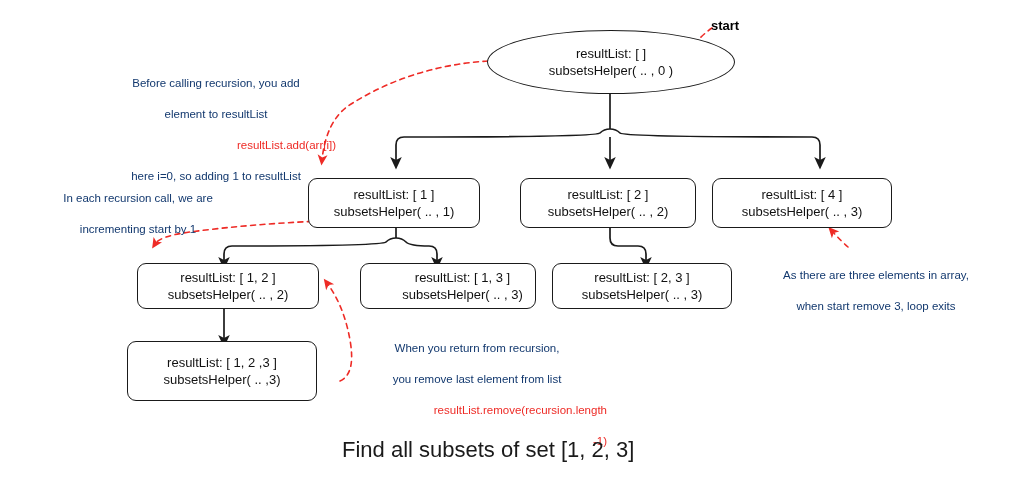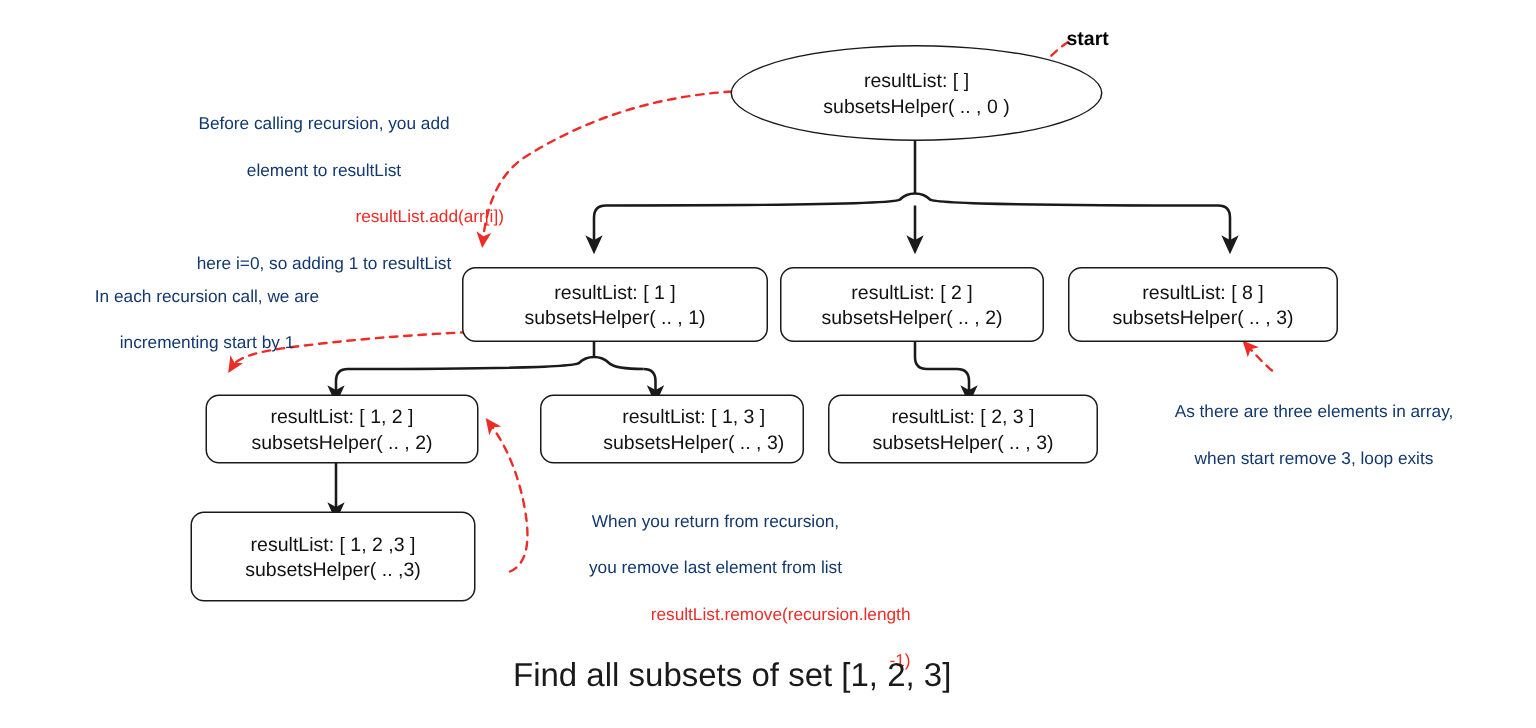--- a/index.html
+++ b/index.html
@@ -132,32 +132,32 @@
       <path d="M340,381 Q356,374 350,340 Q344,306 327,283" marker-end="url(#arrow-red)"></path>
       <path d="M848,247 Q842,242 832,231" marker-end="url(#arrow-red)"></path>
     </g>
   </svg>
 
   <div class="node root" style="left:487px; top:30px; width:248px; height:64px;">
     <span class="ln">resultList: [ ]</span>
     <span class="ln">subsetsHelper( .. , 0 )</span>
   </div>
 
-  <div class="node" style="left:308px; top:178px; width:204px; height:50px;align-items:center;">
+  <div class="node" style="left:308px; top:178px; width:172px; height:50px;align-items:center;">
     <span class="ln">resultList: [ 1 ]</span>
     <span class="ln">subsetsHelper( .. , 1)</span>
   </div>
 
   <div class="node" style="left:520px; top:178px; width:176px; height:50px;">
     <span class="ln">resultList: [ 2 ]</span>
     <span class="ln">subsetsHelper( .. , 2)</span>
   </div>
 
   <div class="node" style="left:712px; top:178px; width:180px; height:50px;">
-    <span class="ln">resultList: [ 8 ]</span>
+    <span class="ln">resultList: [ 4 ]</span>
     <span class="ln">subsetsHelper( .. , 3)</span>
   </div>
 
   <div class="node" style="left:137px; top:263px; width:182px; height:46px;">
     <span class="ln">resultList: [ 1, 2 ]</span>
     <span class="ln">subsetsHelper( .. , 2)</span>
   </div>
 
   <div class="node" style="left:360px; top:263px; width:176px; height:46px;padding-left:29px;">
     <span class="ln">resultList: [ 1, 3 ]</span>

